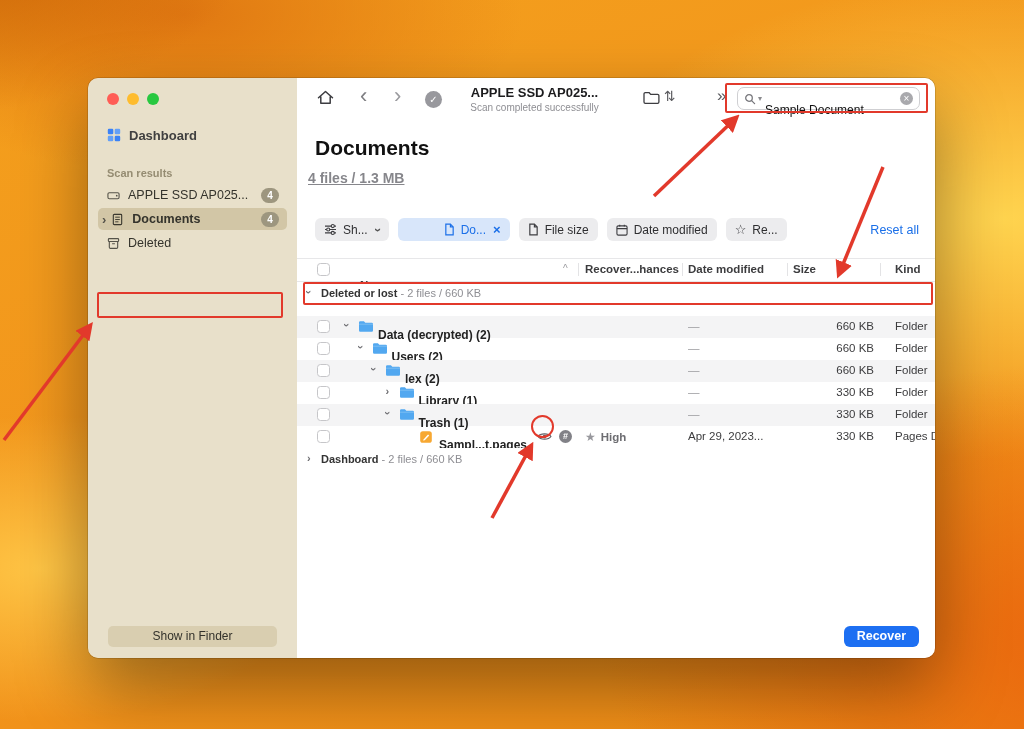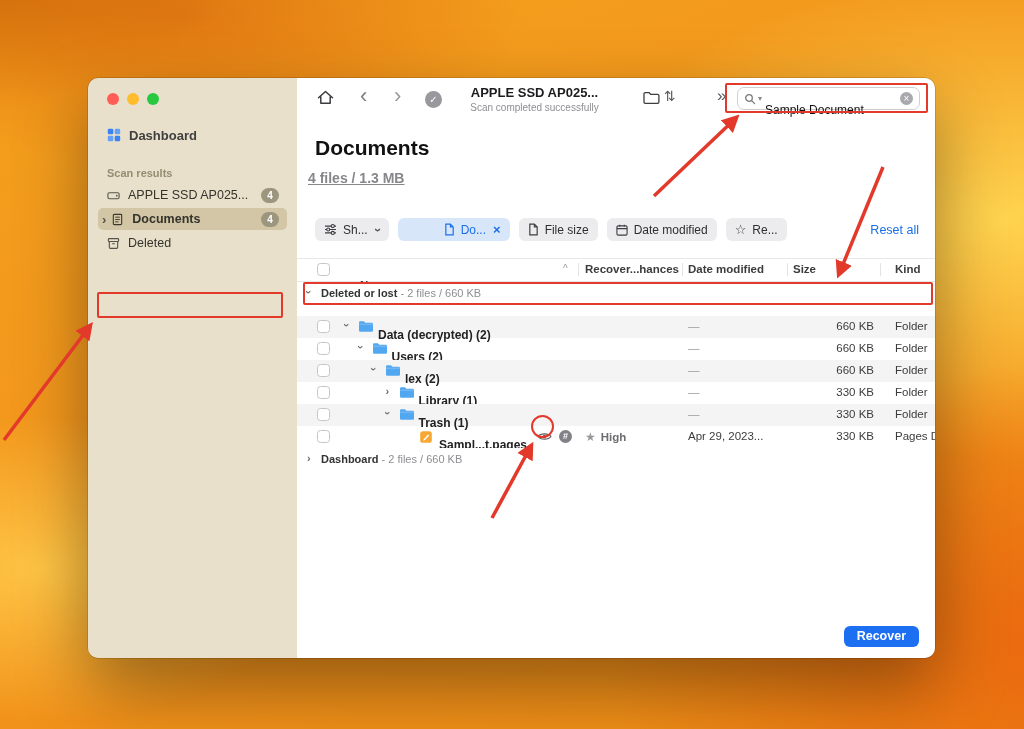--- a/index.html
+++ b/index.html
@@ -148,20 +148,21 @@
             <span class="sb-ic">
               <svg width="13" height="13" viewBox="0 0 14 14">
                 <rect x="1.5" y="1.8" width="11" height="3" rx="0.8" fill="none" stroke="#55534a" stroke-width="1.2"></rect>
                 <path d="M2.5 4.8 V11 a1.2 1.2 0 0 0 1.2 1.2 h6.6 A1.2 1.2 0 0 0 11.5 11 V4.8" fill="none" stroke="#55534a" stroke-width="1.2"></path>
                 <path d="M5.5 7.2 h3" stroke="#55534a" stroke-width="1.2"></path>
               </svg>
             </span>
             <span class="sb-lab">Deleted</span>
           </div>
         </div>
+      <div class="finder-btn">Show in Finder</div>
     </div>
 
     <div class="main">
 
       <div class="tb">
         <span class="tb-home">
           <svg width="17" height="15" viewBox="0 0 17 15">
               <path d="M1.5 7.8 L8.5 1.5 L15.5 7.8 M3.8 6.5 V13.2 H13.2 V6.5" fill="none" stroke="#3d3d41" stroke-width="1.5" stroke-linecap="round" stroke-linejoin="round"></path>
             </svg>
         </span>

